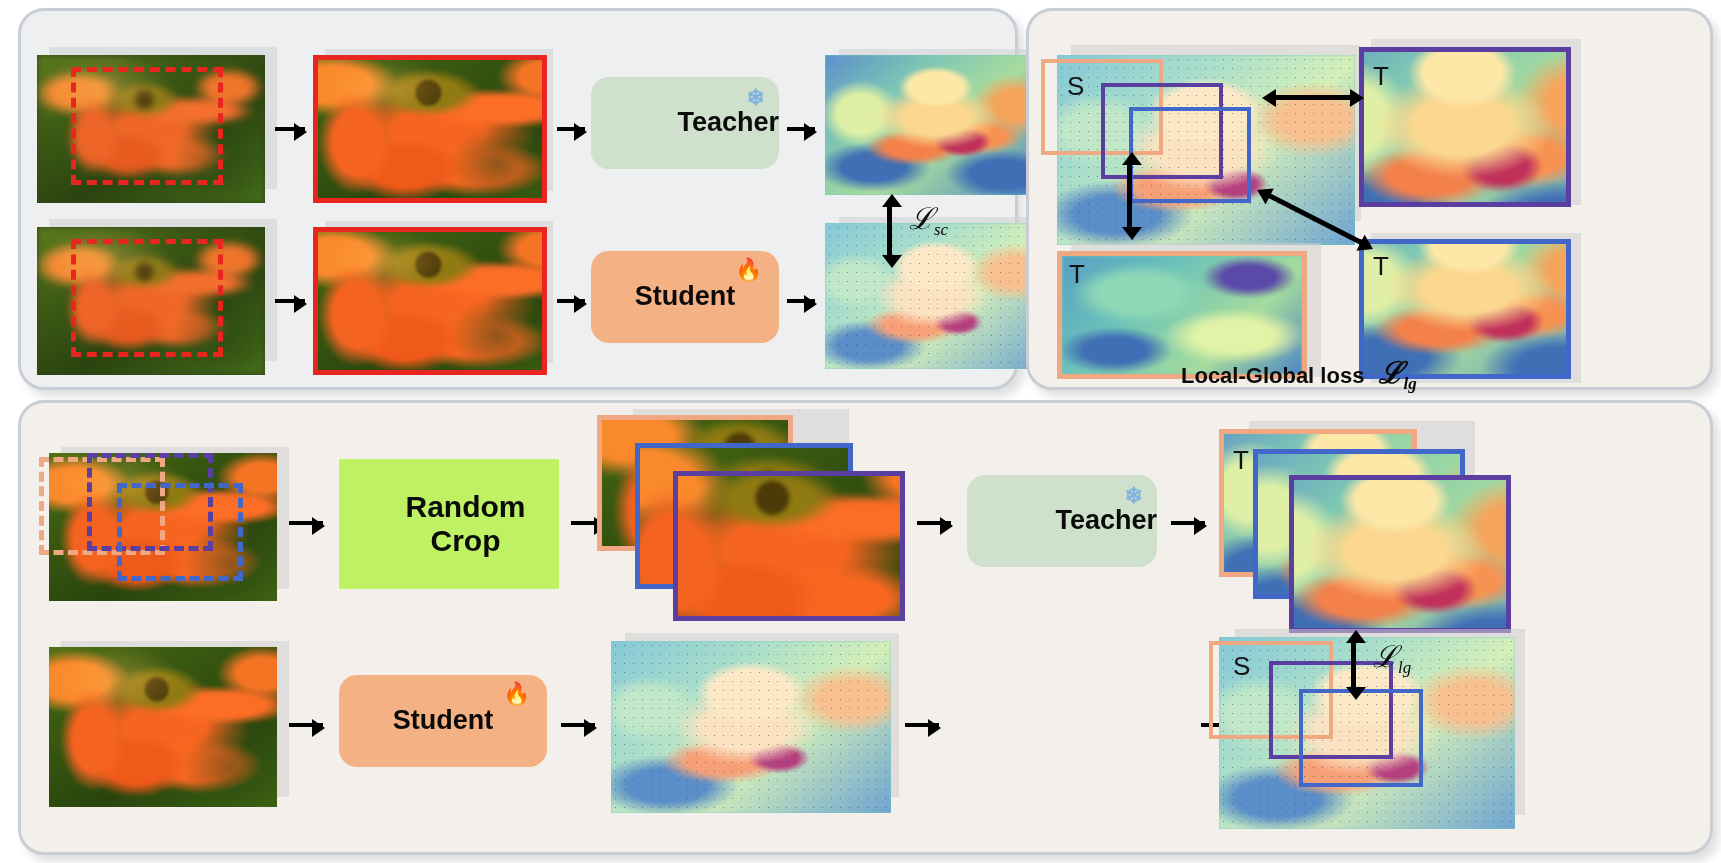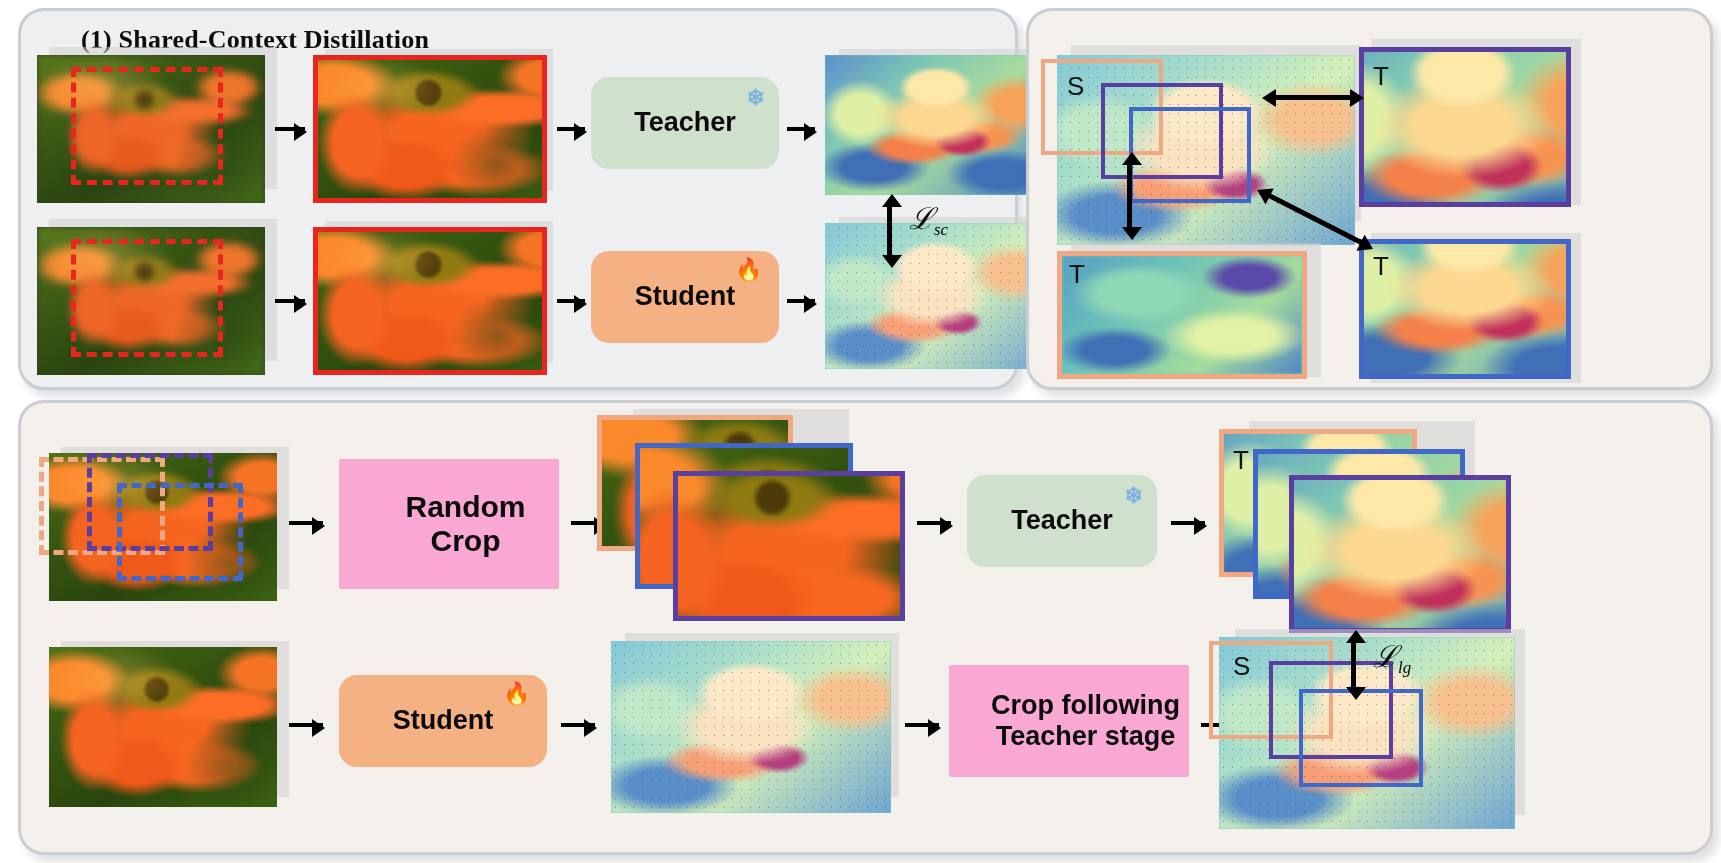--- a/index.html
+++ b/index.html
@@ -136,23 +136,23 @@
 
   
   .proc {
     position: absolute;
     display: flex; align-items: center; justify-content: center;
     font-weight: bold;
     color: #0b0b0b;
     text-align: center;
     line-height: 1.15;
   }
-  .proc.teacher { background: #cfe0cc; border-radius: 18px; }
+  .proc.teacher { background: #cfe0cc; border-radius: 18px; justify-content: flex-end; }
   .proc.student { background: #f4b183; border-radius: 18px; }
-  .proc.square  { background: #f9a8d4; border-radius: 2px; padding-left: 33px; }
+  .proc.square  { background: #bef264; border-radius: 2px; padding-left: 33px; }
   .proc .badge { position: absolute; font-size: 22px; line-height: 1; }
   .snow { color: #7fb3dd; }
   .fire { color: #b02a1a; }
 
   
   .arrow-r {
     position: absolute;
     height: 0; border-top: 4px solid #000;
   }
   .arrow-r::after {
@@ -222,21 +222,20 @@
     white-space: nowrap;
   }
 </style>
 </head>
 <body>
 
 <div id="root">
 
   <div class="panel panel-sc">
 
-    <div class="panel-title" style="left:60px; top:14px;">(1) Shared-Context Distillation</div>
 
     <div class="shadowplate" style="left:28px; top:36px; width:228px; height:142px;"></div>
     <div class="photo blurry" style="left:16px; top:44px; width:228px; height:148px;">
       <div class="fl"></div>
         <div class="hl"></div>
     </div>
     <div class="crop-dash" style="left:50px; top:56px; width:152px; height:118px; border-width:5px; border-color:#e8251f;"></div>
 
     <div class="arrow-r" style="left:254px; top:116px; width:30px;"></div>
 
@@ -325,20 +324,26 @@
       <div class="d" style="transform:scale(1.5); transform-origin:46% 66%;"></div>
     </div>
     <div class="tag" style="left:344px; top:242px;">T</div>
 
     <div class="arrow-h2" style="left:246px; top:84px; width:76px;"></div>
     <div class="arrow-v" style="left:98px; top:152px; height:66px;"></div>
     <div class="arrow-diag" style="left:240px; top:182px; width:104px;">
       <div class="arrow-h2" style="left:0; top:0; width:104px; transform:rotate(27deg); transform-origin:0 50%;"></div>
     </div>
 
+    <div class="lg-caption" style="left:152px; top:340px;">
+      <span>Local-Global loss</span>
+      <span class="loss" style="position:relative; left:8px; top:0;">
+        <span class="cal">ℒ</span><sub>lg</sub>
+      </span>
+    </div>
   </div>
 
   <div class="panel panel-lgd">
 
 
     <div class="shadowplate" style="left:40px; top:44px; width:228px; height:142px;"></div>
     <div class="photo" style="left:28px; top:50px; width:228px; height:148px;">
       <div class="fl" style="transform:scale(1.25); transform-origin:46% 44%;"></div>
         <div class="hl"></div>
     </div>
@@ -403,24 +408,20 @@
     <div class="arrow-r" style="left:540px; top:320px; width:34px;"></div>
 
     <div class="shadowplate" style="left:604px; top:230px; width:274px; height:164px;"></div>
     <div class="depth studentish" style="left:590px; top:238px; width:280px; height:172px;">
       <div class="d"></div>
         <div class="dots"></div>
     </div>
 
     <div class="arrow-r" style="left:884px; top:320px; width:34px;"></div>
 
-    <div class="proc square" style="left:928px; top:262px; width:240px; height:112px; font-size:27px; flex-direction:column;">
-      <span>Crop following</span>
-      <span>Teacher stage</span>
-    </div>
 
     <div class="arrow-r" style="left:1180px; top:320px; width:34px;"></div>
 
     <div class="shadowplate" style="left:1214px; top:226px; width:290px; height:186px;"></div>
     <div class="depth studentish" style="left:1198px; top:234px; width:296px; height:192px;">
       <div class="d"></div>
         <div class="dots"></div>
     </div>
     <div class="crop-solid" style="left:1188px; top:238px; width:124px; height:98px; border-width:4px; border-color:#f0a882;"></div>
     <div class="crop-solid" style="left:1248px; top:258px; width:124px; height:98px; border-width:4px; border-color:#5b3fa0;"></div>

